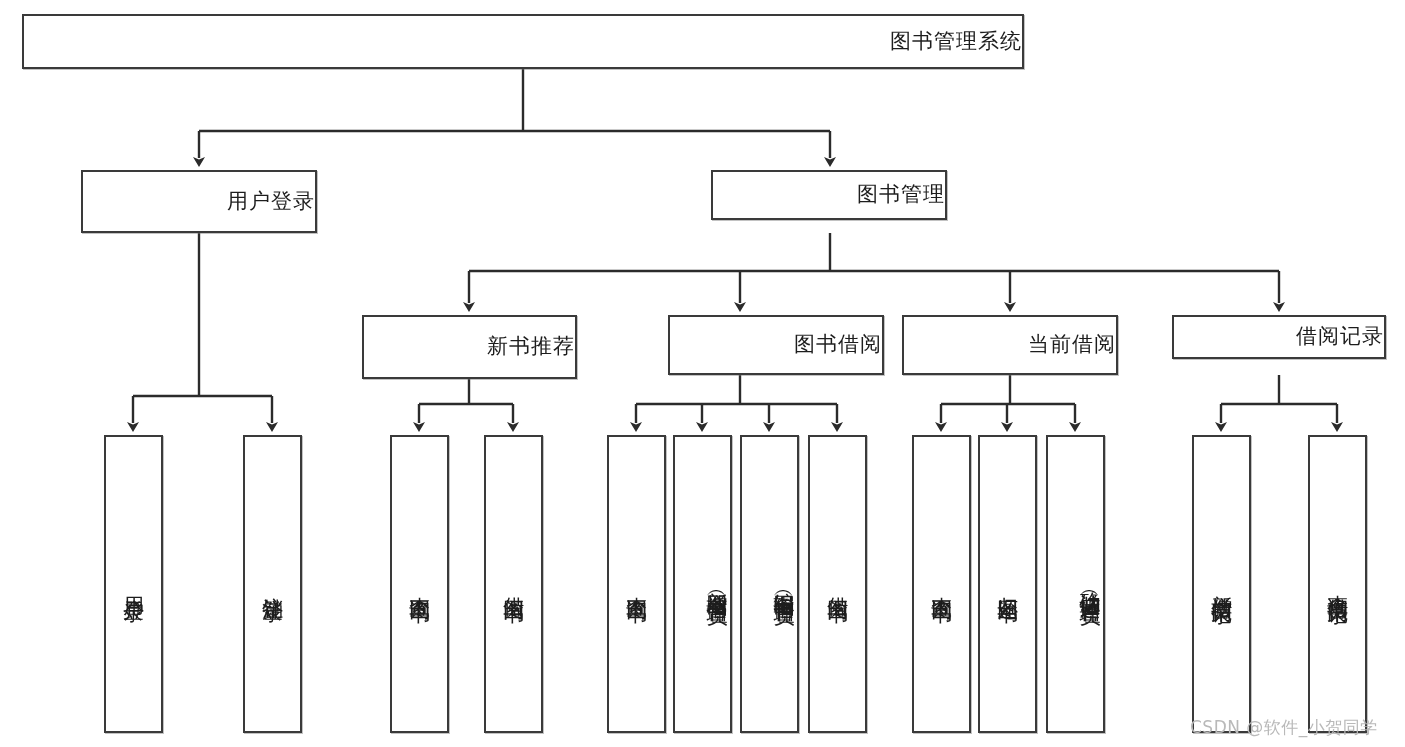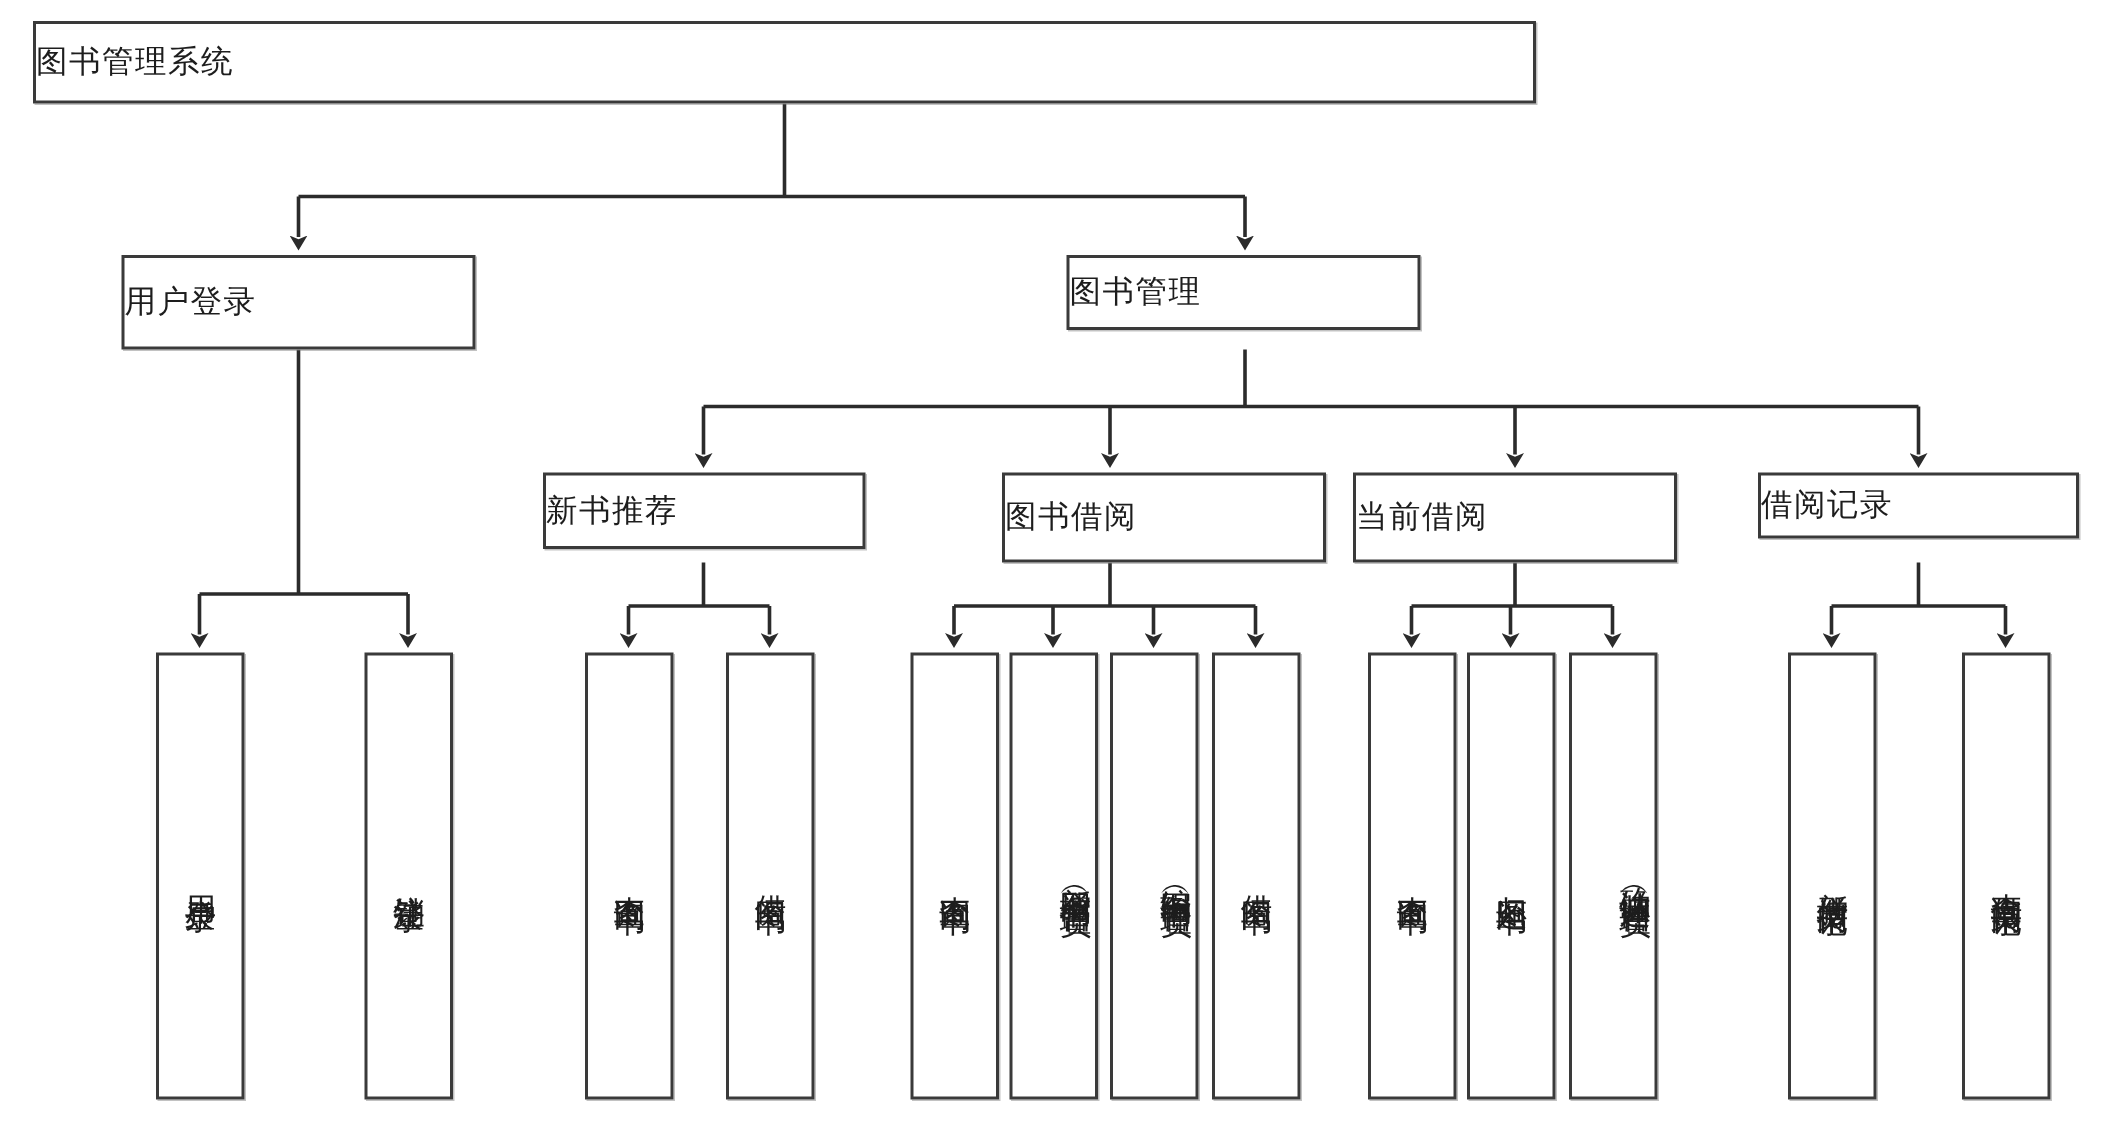--- a/index.html
+++ b/index.html
@@ -17,21 +17,21 @@
     background: #ffffff;
     overflow: hidden;
   }
   .node {
     position: absolute;
     box-sizing: border-box;
     border: 2px solid #3a3a3a;
     background: #ffffff;
     display: flex;
     align-items: center;
-    justify-content: flex-start;
+    justify-content: flex-end;
     color: #1d1d1d;
     box-shadow: 1px 1px 0 rgba(120,120,120,0.45);
   }
   .node-h {
     font-size: 21px;
     line-height: 1.2;
     letter-spacing: 1px;
     white-space: nowrap;
   }
   .node-v {
@@ -125,21 +125,21 @@
     <span>图书管理系统</span>
   </div>
 
   <div class="node node-h" style="left:81px; top:170px; width:236px; height:63px;">
     <span>用户登录</span>
   </div>
   <div class="node node-h" style="left:711px; top:170px; width:236px; height:50px;">
     <span>图书管理</span>
   </div>
 
-  <div class="node node-h" style="left:362px; top:315px; width:215px; height:51px;">
+  <div class="node node-h" style="left:362px; top:315px; width:215px; height:64px;">
     <span>新书推荐</span>
   </div>
   <div class="node node-h" style="left:632px; top:315px; width:216px; height:60px;margin-left:36px;">
     <span>图书借阅</span>
   </div>
   <div class="node node-h" style="left:902px; top:315px; width:216px; height:60px;">
     <span>当前借阅</span>
   </div>
   <div class="node node-h" style="left:1172px; top:315px; width:214px; height:44px;">
     <span>借阅记录</span>
@@ -182,14 +182,15 @@
     <span>确认归还（管理员）</span>
   </div>
 
   <div class="node node-v mid" style="left:1192px; top:435px; width:59px; height:298px;">
     <span>新增借阅记录</span>
   </div>
   <div class="node node-v mid" style="left:1308px; top:435px; width:59px; height:298px;">
     <span>查询借阅记录</span>
   </div>
 
+  <div class="watermark">CSDN @软件_小贺同学</div>
 
 </div>
 
 </body></html>

